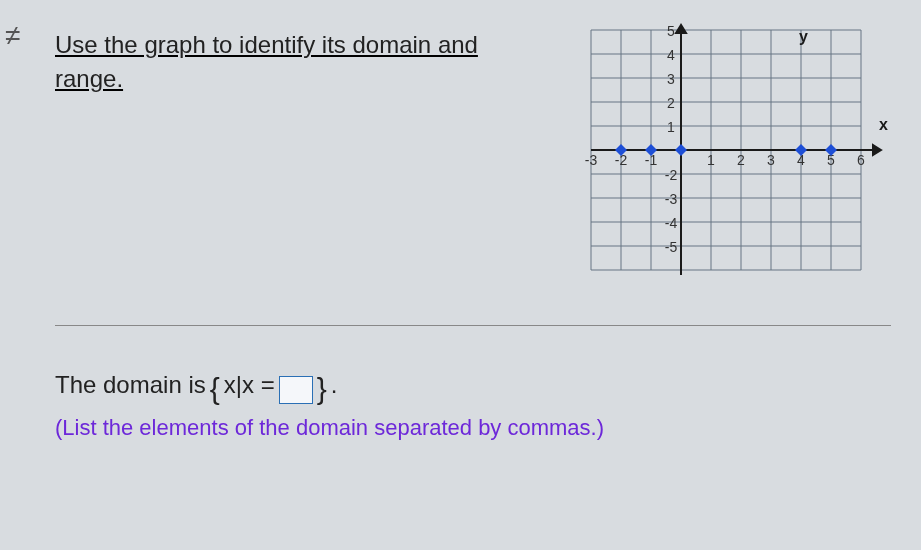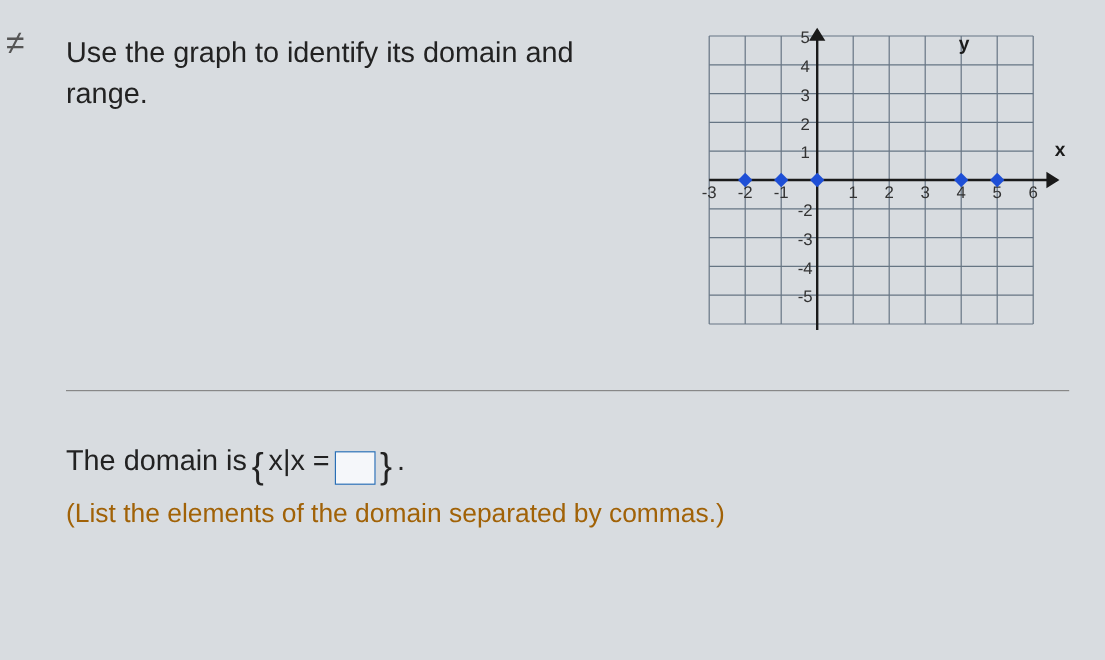--- a/index.html
+++ b/index.html
@@ -19,20 +19,21 @@
   position: absolute;
   left: 5px;
   top: 20px;
   font-size: 28px;
   color: #555;
 }
 .question-row {
   display: flex;
   align-items: flex-start;
   gap: 30px;
+  text-decoration: underline;
 }
 .question-text {
   font-size: 24px;
   color: #222;
   line-height: 1.4;
   flex: 1;
   padding-top: 8px;
 }
 .chart-area {
   width: 330px;
@@ -65,21 +66,21 @@
   height: 26px;
   border: 1.5px solid #2a6fb5;
   background: #f5f7fa;
   vertical-align: middle;
   text-align: center;
   font-size: 18px;
   line-height: 26px;
 }
 .hint {
   font-size: 22px;
-  color: #a16207;
+  color: #6d28d9;
   margin-top: 6px;
 }
 .brace {
   font-size: 30px;
   line-height: 1;
 }
 </style>
 </head>
 <body>
 

